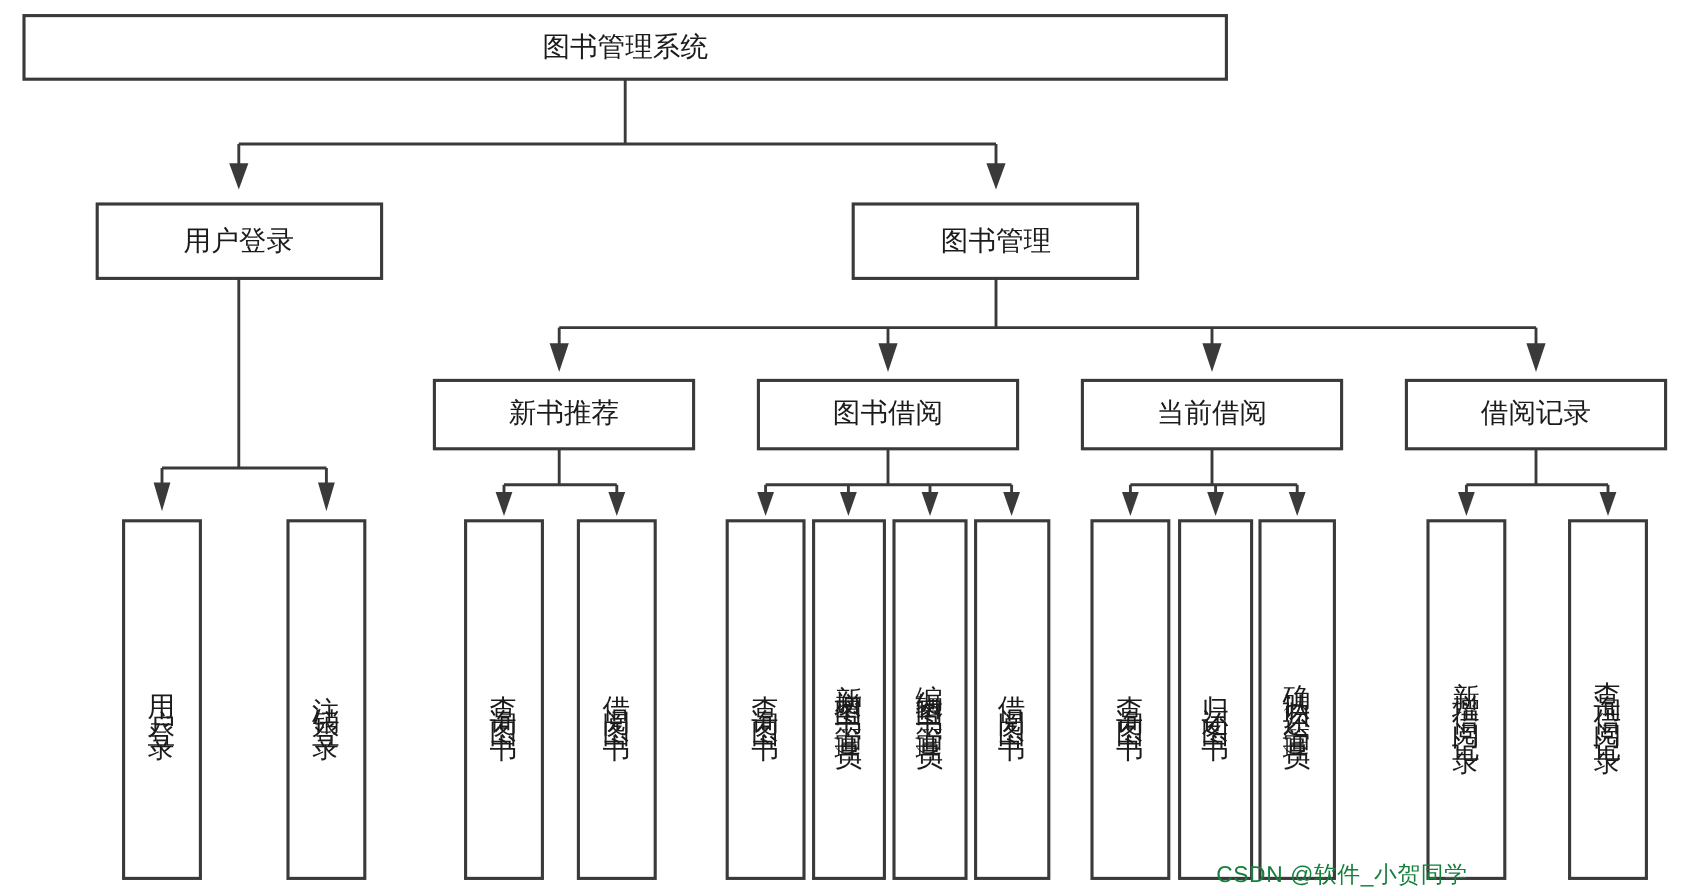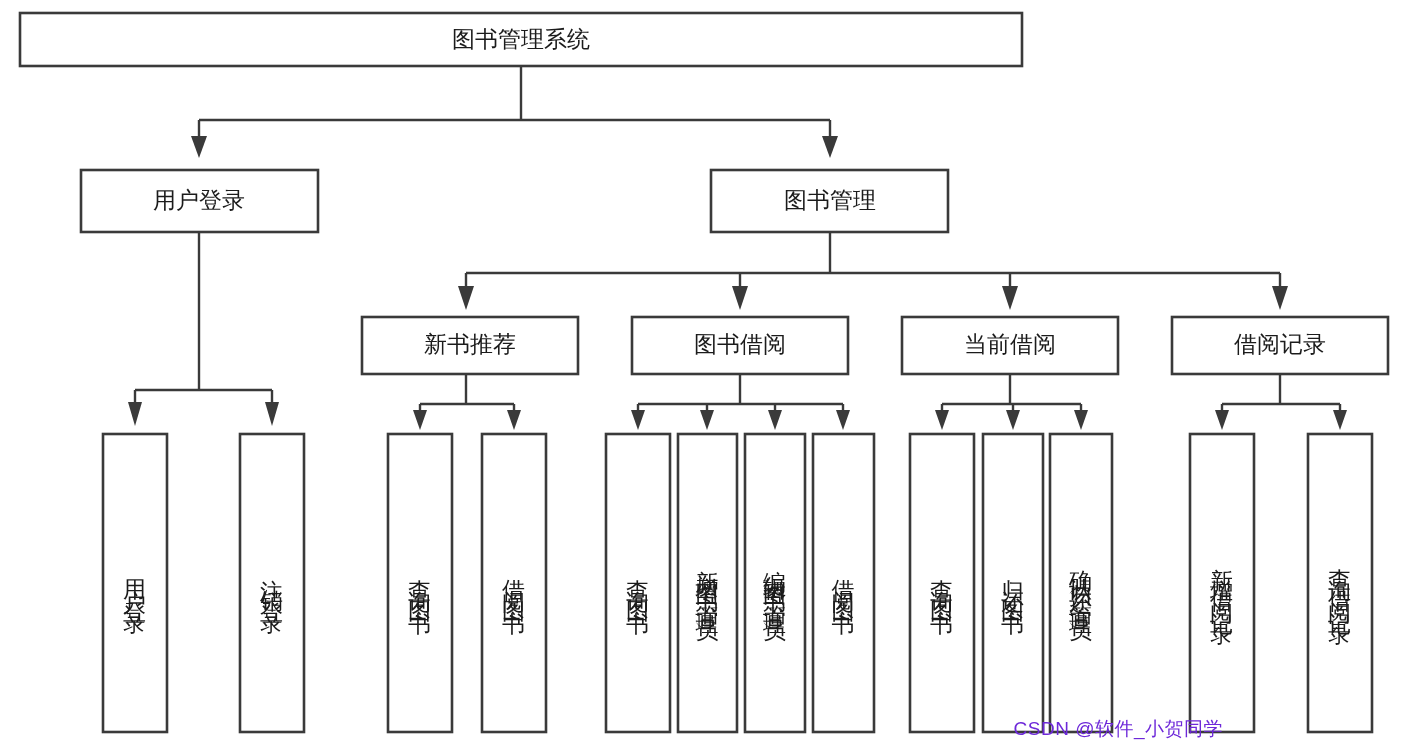--- a/index.html
+++ b/index.html
@@ -48,21 +48,21 @@
     text-anchor: middle;
     dominant-baseline: middle;
     white-space: pre;
   }
   .watermark-text {
     position: absolute;
     right: 8px;
     bottom: 5px;
     font-family: "Liberation Sans", "DejaVu Sans", sans-serif;
     font-size: 19px;
-    color: #6d28d9;
+    color: #15803d;
     letter-spacing: 0.5px;
     user-select: none;
     white-space: nowrap;
   }
 </style>
 </head>
 <body>
 
 <div id="diagram-root">
 

